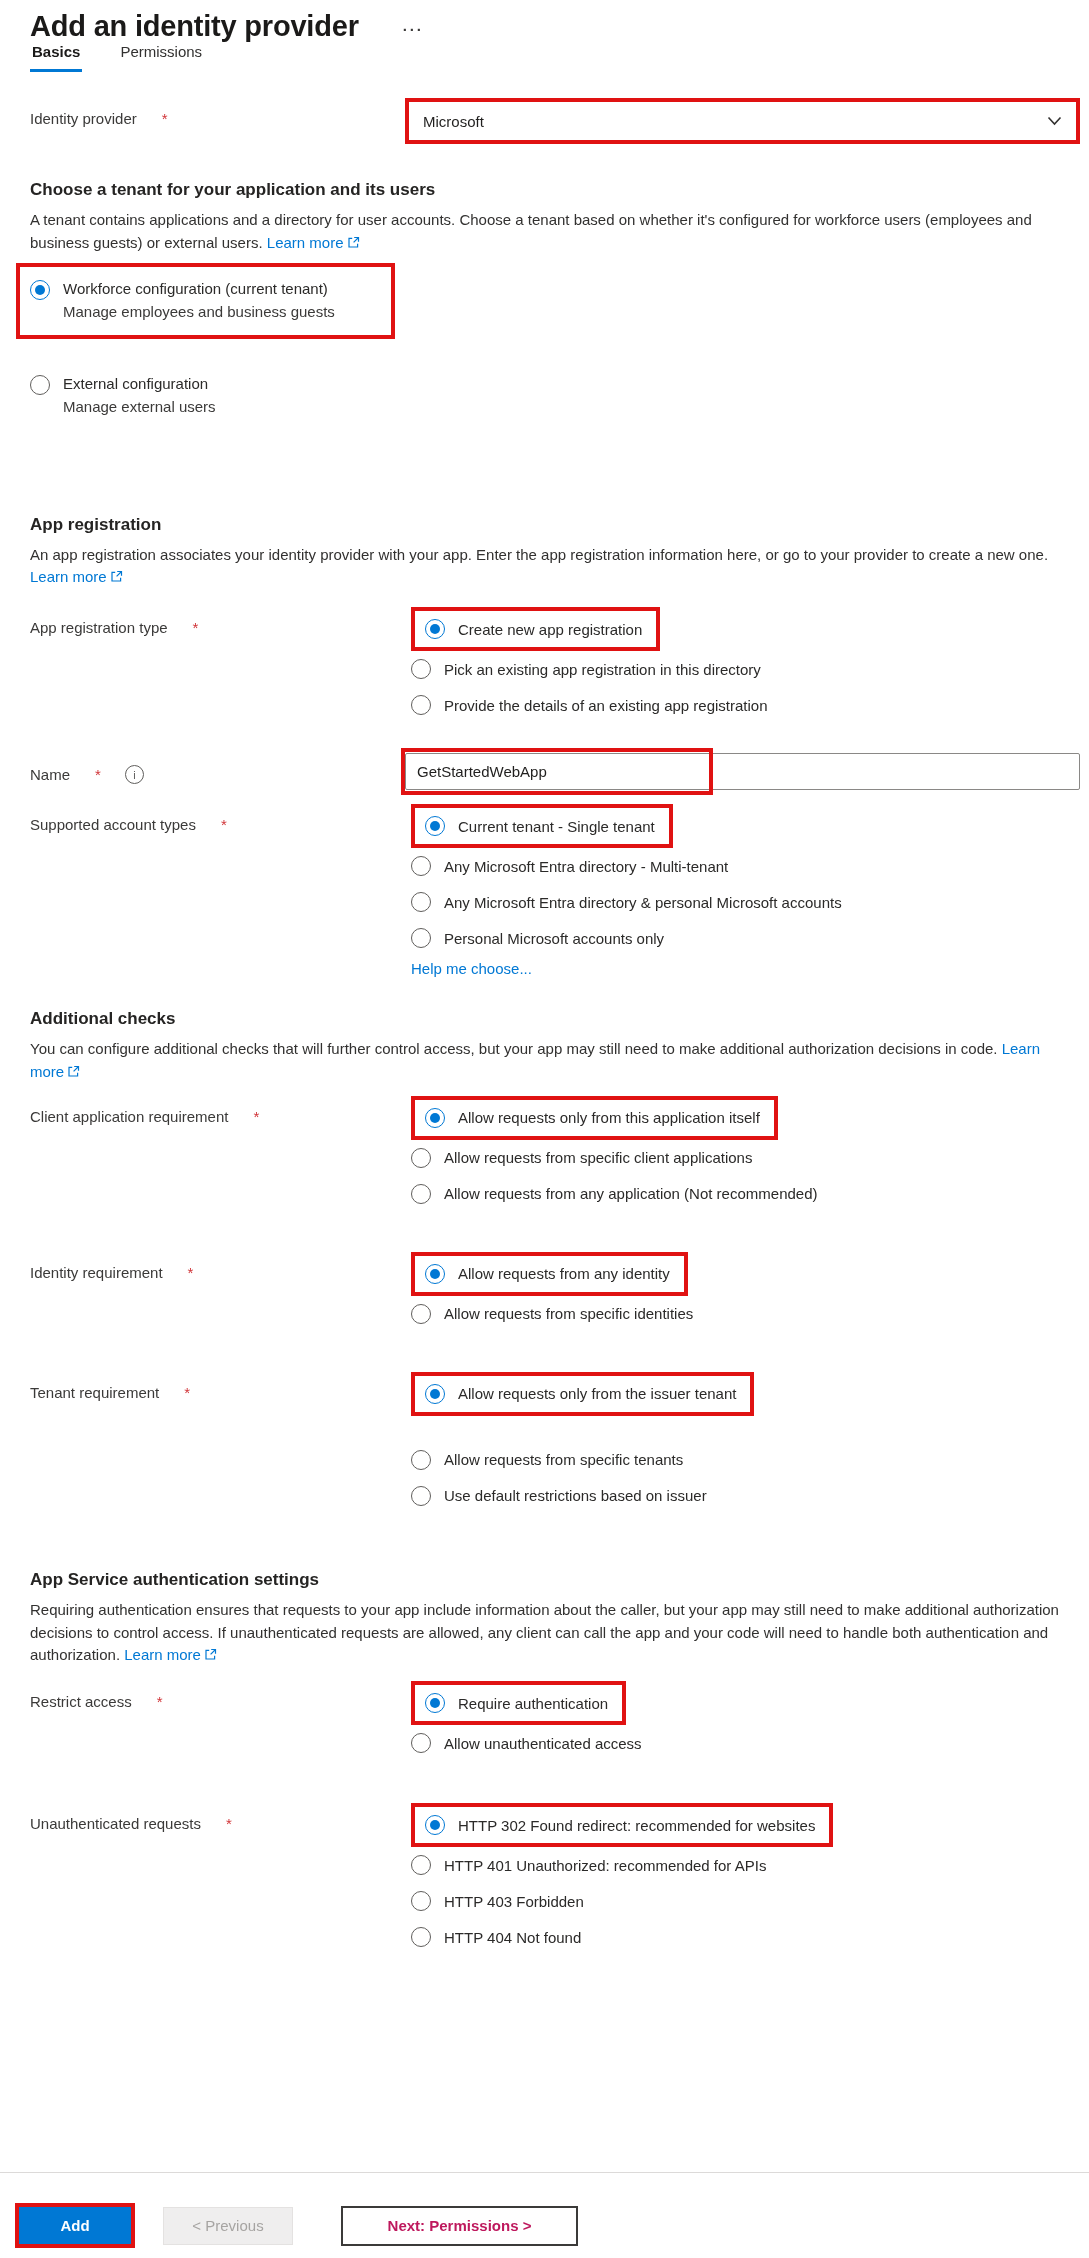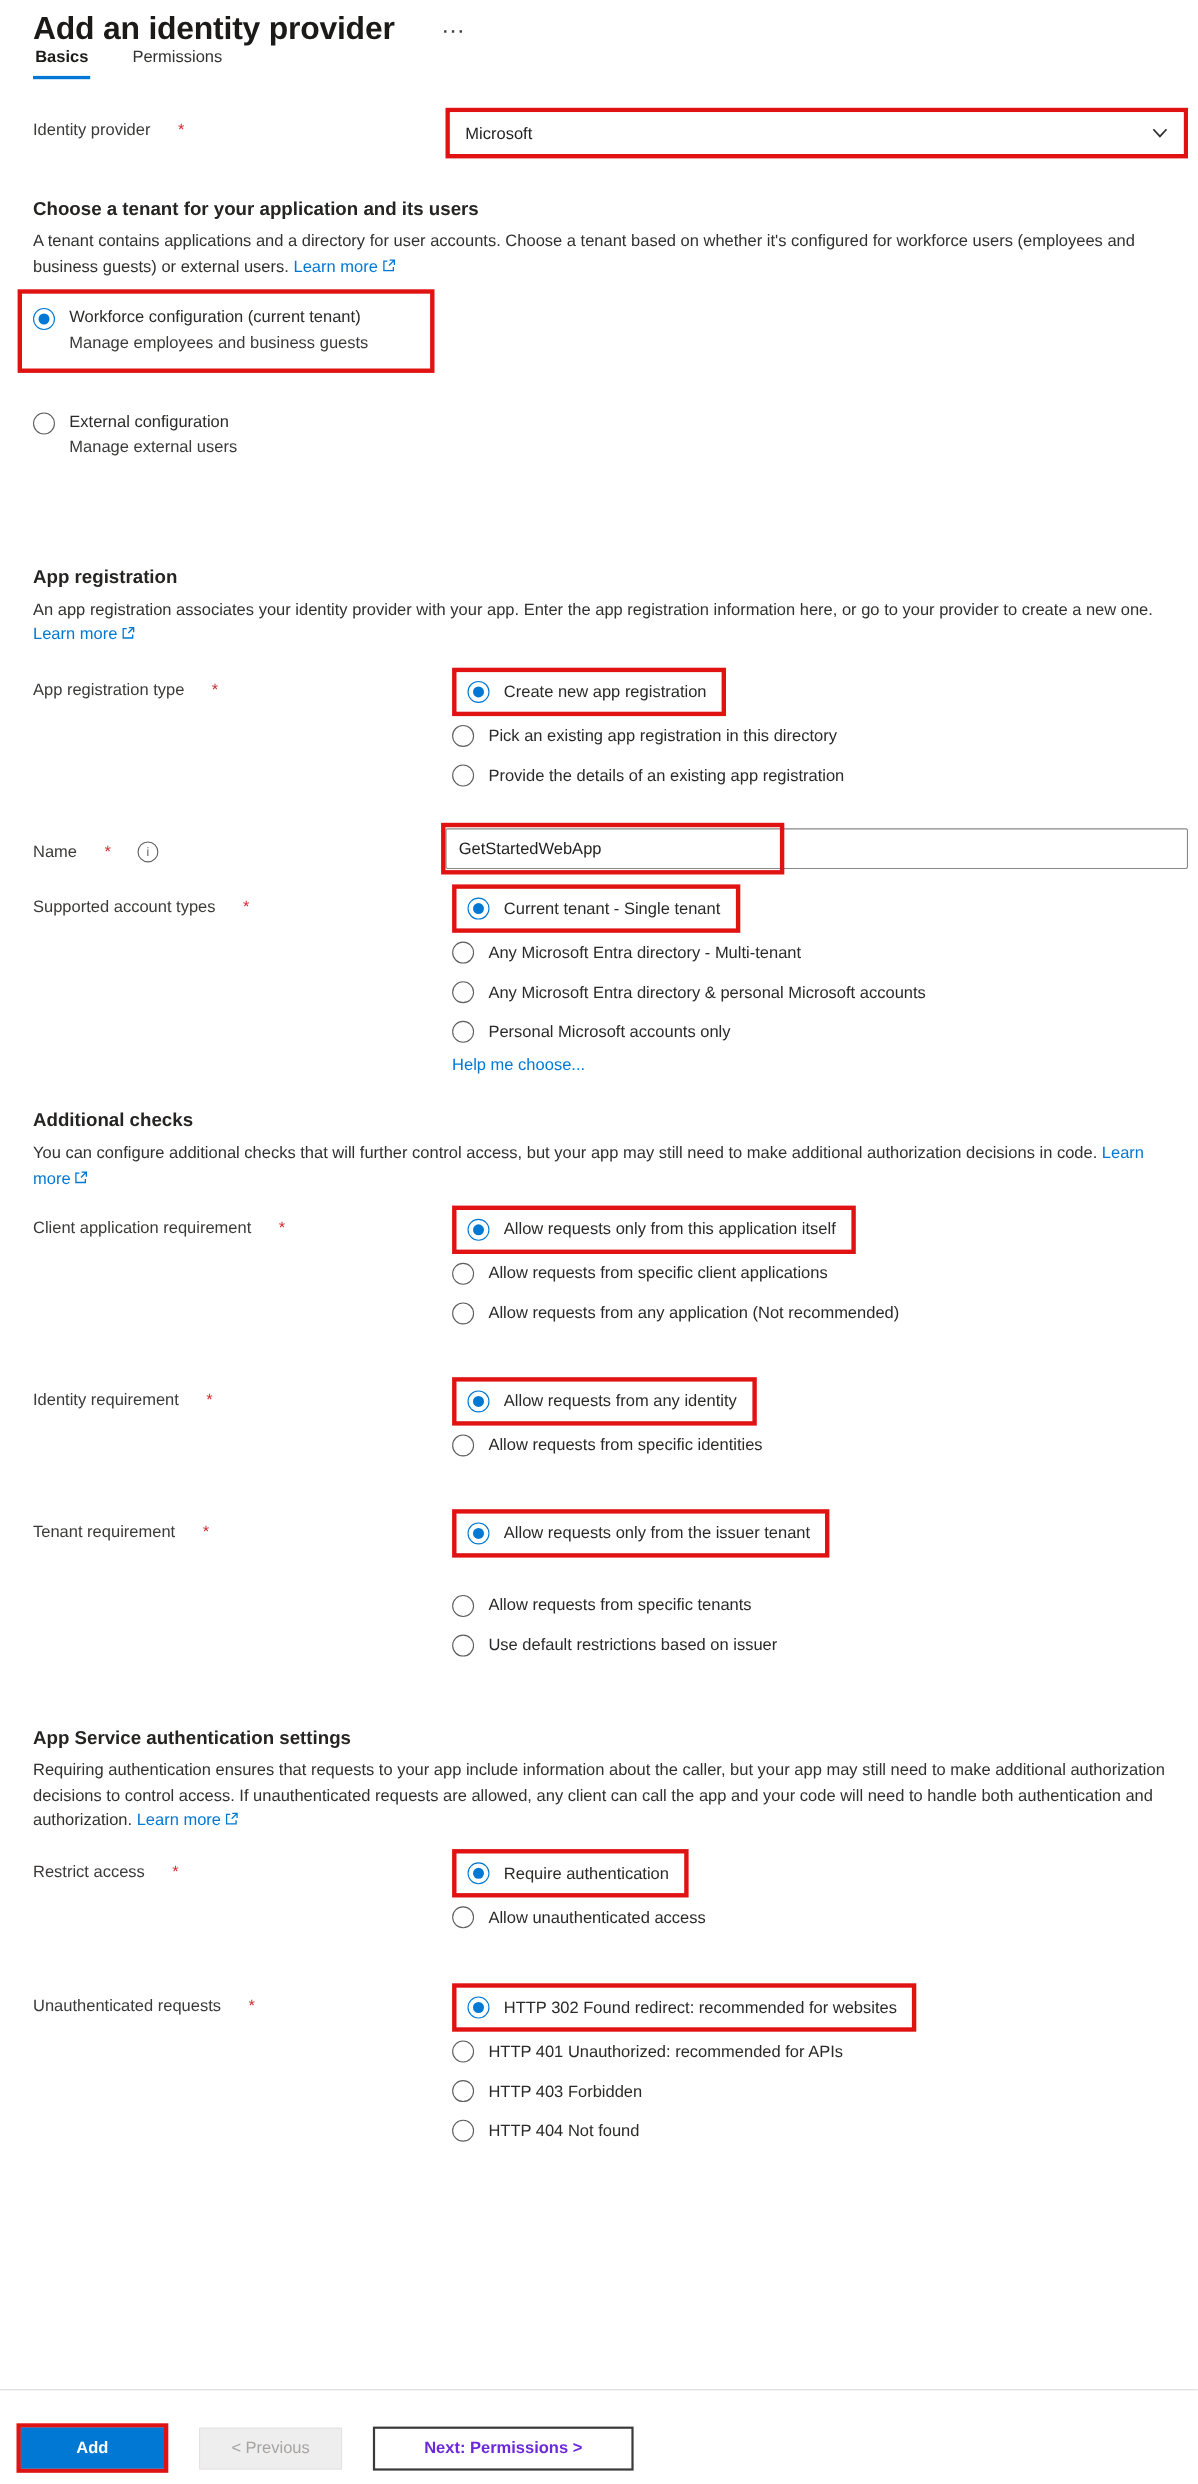--- a/index.html
+++ b/index.html
@@ -68,23 +68,23 @@
   
   .cb-redbox{border:4px solid #e01212;display:inline-block;line-height:0;margin-left:2px;}
   .checkbox{width:28px;height:29px;background:#0078d4;color:#fff;display:inline-flex;
     align-items:center;justify-content:center;font-size:17px;font-weight:700;cursor:pointer;}
 
   
   .footer{position:absolute;left:0;right:0;top:2172px;border-top:1px solid #dcdad9;
     padding:30px 0 0 15px;background:#fff;display:flex;align-items:center;}
   .btn{font-family:"Liberation Sans","DejaVu Sans",sans-serif;font-size:15px;cursor:pointer;}
   .btn-redbox{border:4px solid #e01212;display:inline-block;line-height:0;}
-  .btn-add{background:#0078d4;color:#fff;border:1px solid #0078d4;width:130px;height:37px;font-weight:700;}
+  .btn-add{background:#0078d4;color:#fff;border:1px solid #0078d4;width:112px;height:37px;font-weight:700;}
   .btn-prev{background:#efeeee;color:#a6a4a2;border:1px solid #e4e2e1;width:130px;height:38px;margin-left:28px;}
-  .btn-next{background:#fff;color:#6d28d9;border:2px solid #3b3a39;min-width:237px;height:40px;margin-left:28px;font-weight:700;}
+  .btn-next{background:#fff;color:#be185d;border:2px solid #3b3a39;min-width:237px;height:40px;margin-left:48px;font-weight:700;}
 
   .mt-ip{margin-top:26px;}
   .mt-tenant-head{margin-top:36px;}
   .mt-workforce{margin-top:8px;}
   .mt-external{margin-top:28px;}
   .mt-appreg-head{margin-top:92px;}
   .mt-type-row{margin-top:18px;}
   .mt-name-row{margin-top:30px;}
   .mt-acct-row{margin-top:14px;}
   .mt-addl-head{margin-top:32px;}

